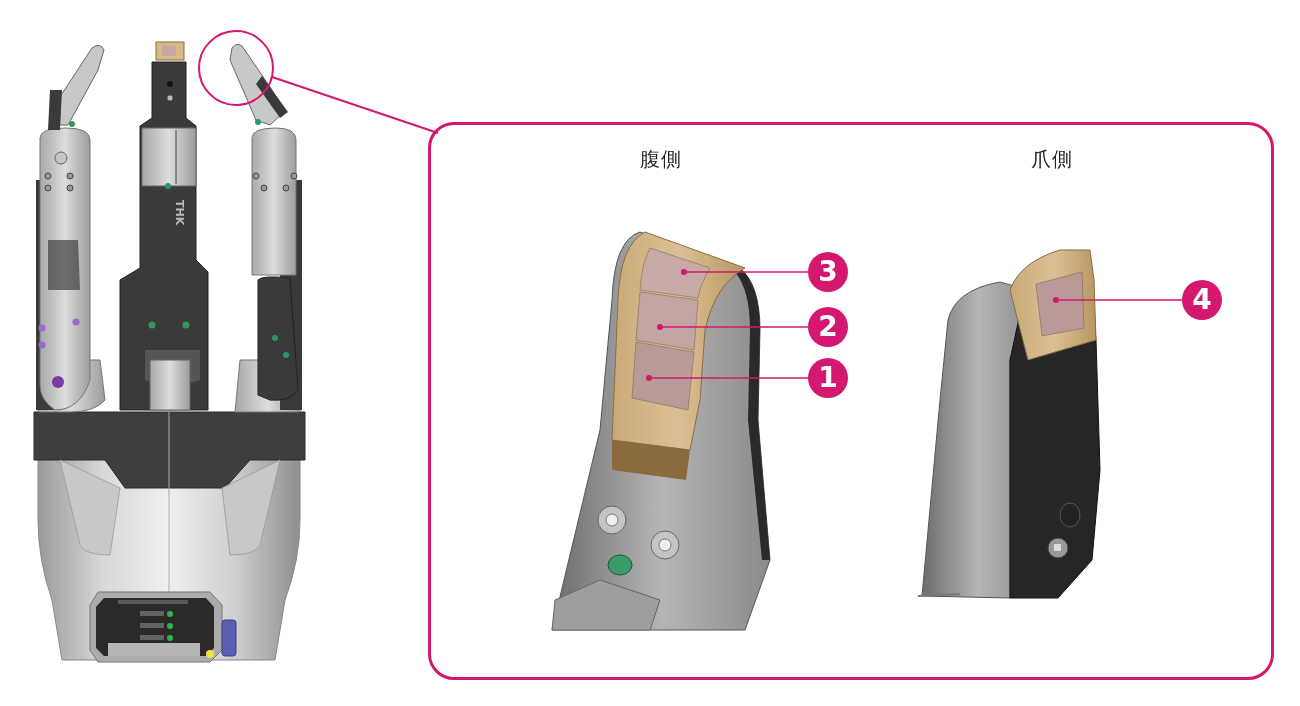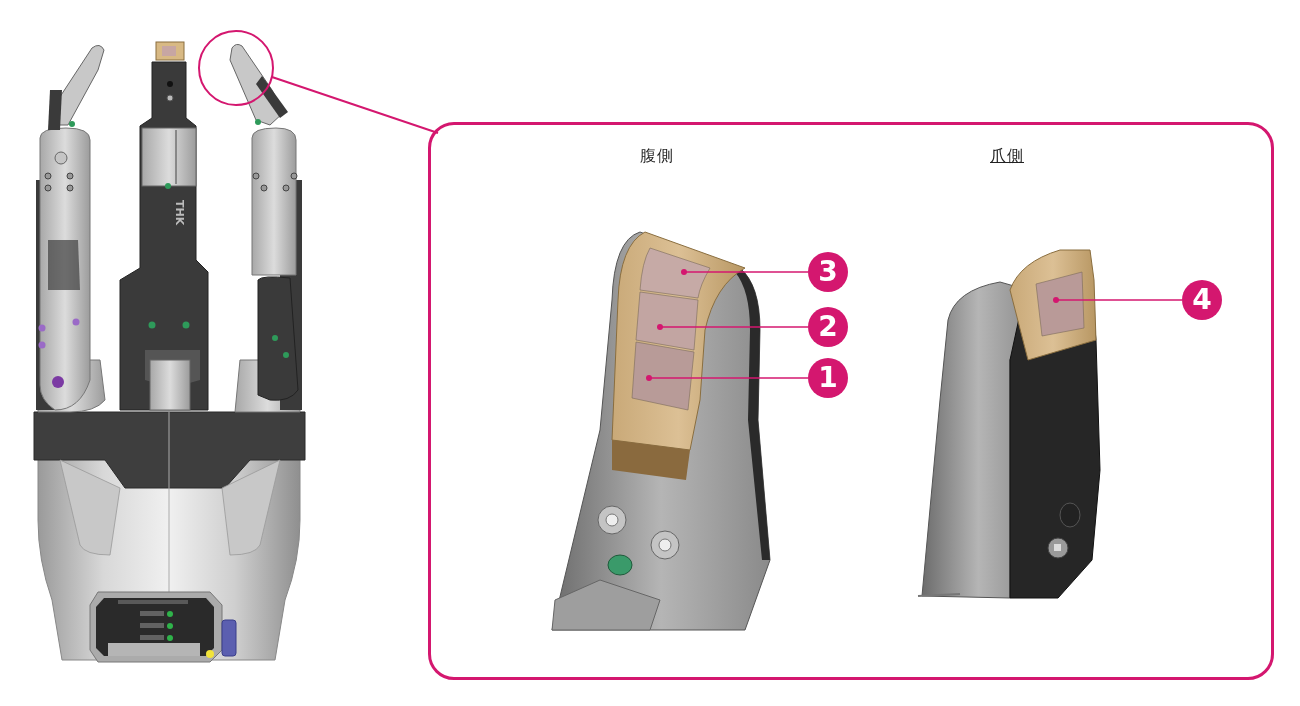--- a/index.html
+++ b/index.html
@@ -1,19 +1,19 @@
 <!DOCTYPE html>
 <html><head>
 <meta charset="utf-8">
 <style>
   html,body{margin:0;padding:0;background:#ffffff;}
   body{width:1300px;height:706px;position:relative;overflow:hidden;font-family:"DejaVu Sans","Liberation Sans",sans-serif;}
   svg{position:absolute;left:0;top:0;}
   .callout-box{position:absolute;left:428px;top:122px;width:846px;height:558px;border:3px solid #d4176f;border-radius:26px;box-sizing:border-box;}
-  .view-title{position:absolute;font-size:16px;color:#222;letter-spacing:1px;}
+  .view-title{position:absolute;font-size:20px;color:#222;letter-spacing:1px;}
   .badge{position:absolute;width:40px;height:40px;border-radius:50%;background:#d4176f;color:#fff;font-weight:bold;font-size:28px;line-height:40px;text-align:center;font-family:"DejaVu Sans",sans-serif;}
 </style>
 </head>
 <body>
 
 <svg width="1300" height="706" viewBox="0 0 1300 706">
   <defs>
     <linearGradient id="baseGrad" x1="0" x2="1" y1="0" y2="0">
       <stop offset="0" stop-color="#9a9a9a"></stop>
       <stop offset="0.25" stop-color="#d8d8d8"></stop>
@@ -146,18 +146,18 @@
     <rect x="1054" y="544" width="7" height="7" fill="#ddd"></rect>
     <line x1="918" y1="596" x2="960" y2="594" stroke="#777" stroke-width="2"></line>
   </g>
   <circle cx="1056" cy="300" r="3" fill="#d4176f"></circle>
   <line x1="1056" y1="300" x2="1182" y2="300" stroke="#d4176f" stroke-width="1.5"></line>
 </svg>
 
 <div class="callout-box"></div>
 
 <div class="view-title" style="left:640px;top:146px;">腹側</div>
-<div class="view-title" style="left:990px;top:146px;text-decoration:underline;">爪側</div>
+<div class="view-title" style="left:1031px;top:146px;">爪側</div>
 
 <div class="badge" style="left:808px;top:252px;">3</div>
 <div class="badge" style="left:808px;top:307px;">2</div>
 <div class="badge" style="left:808px;top:358px;">1</div>
 <div class="badge" style="left:1182px;top:280px;">4</div>
 
 </body></html>

